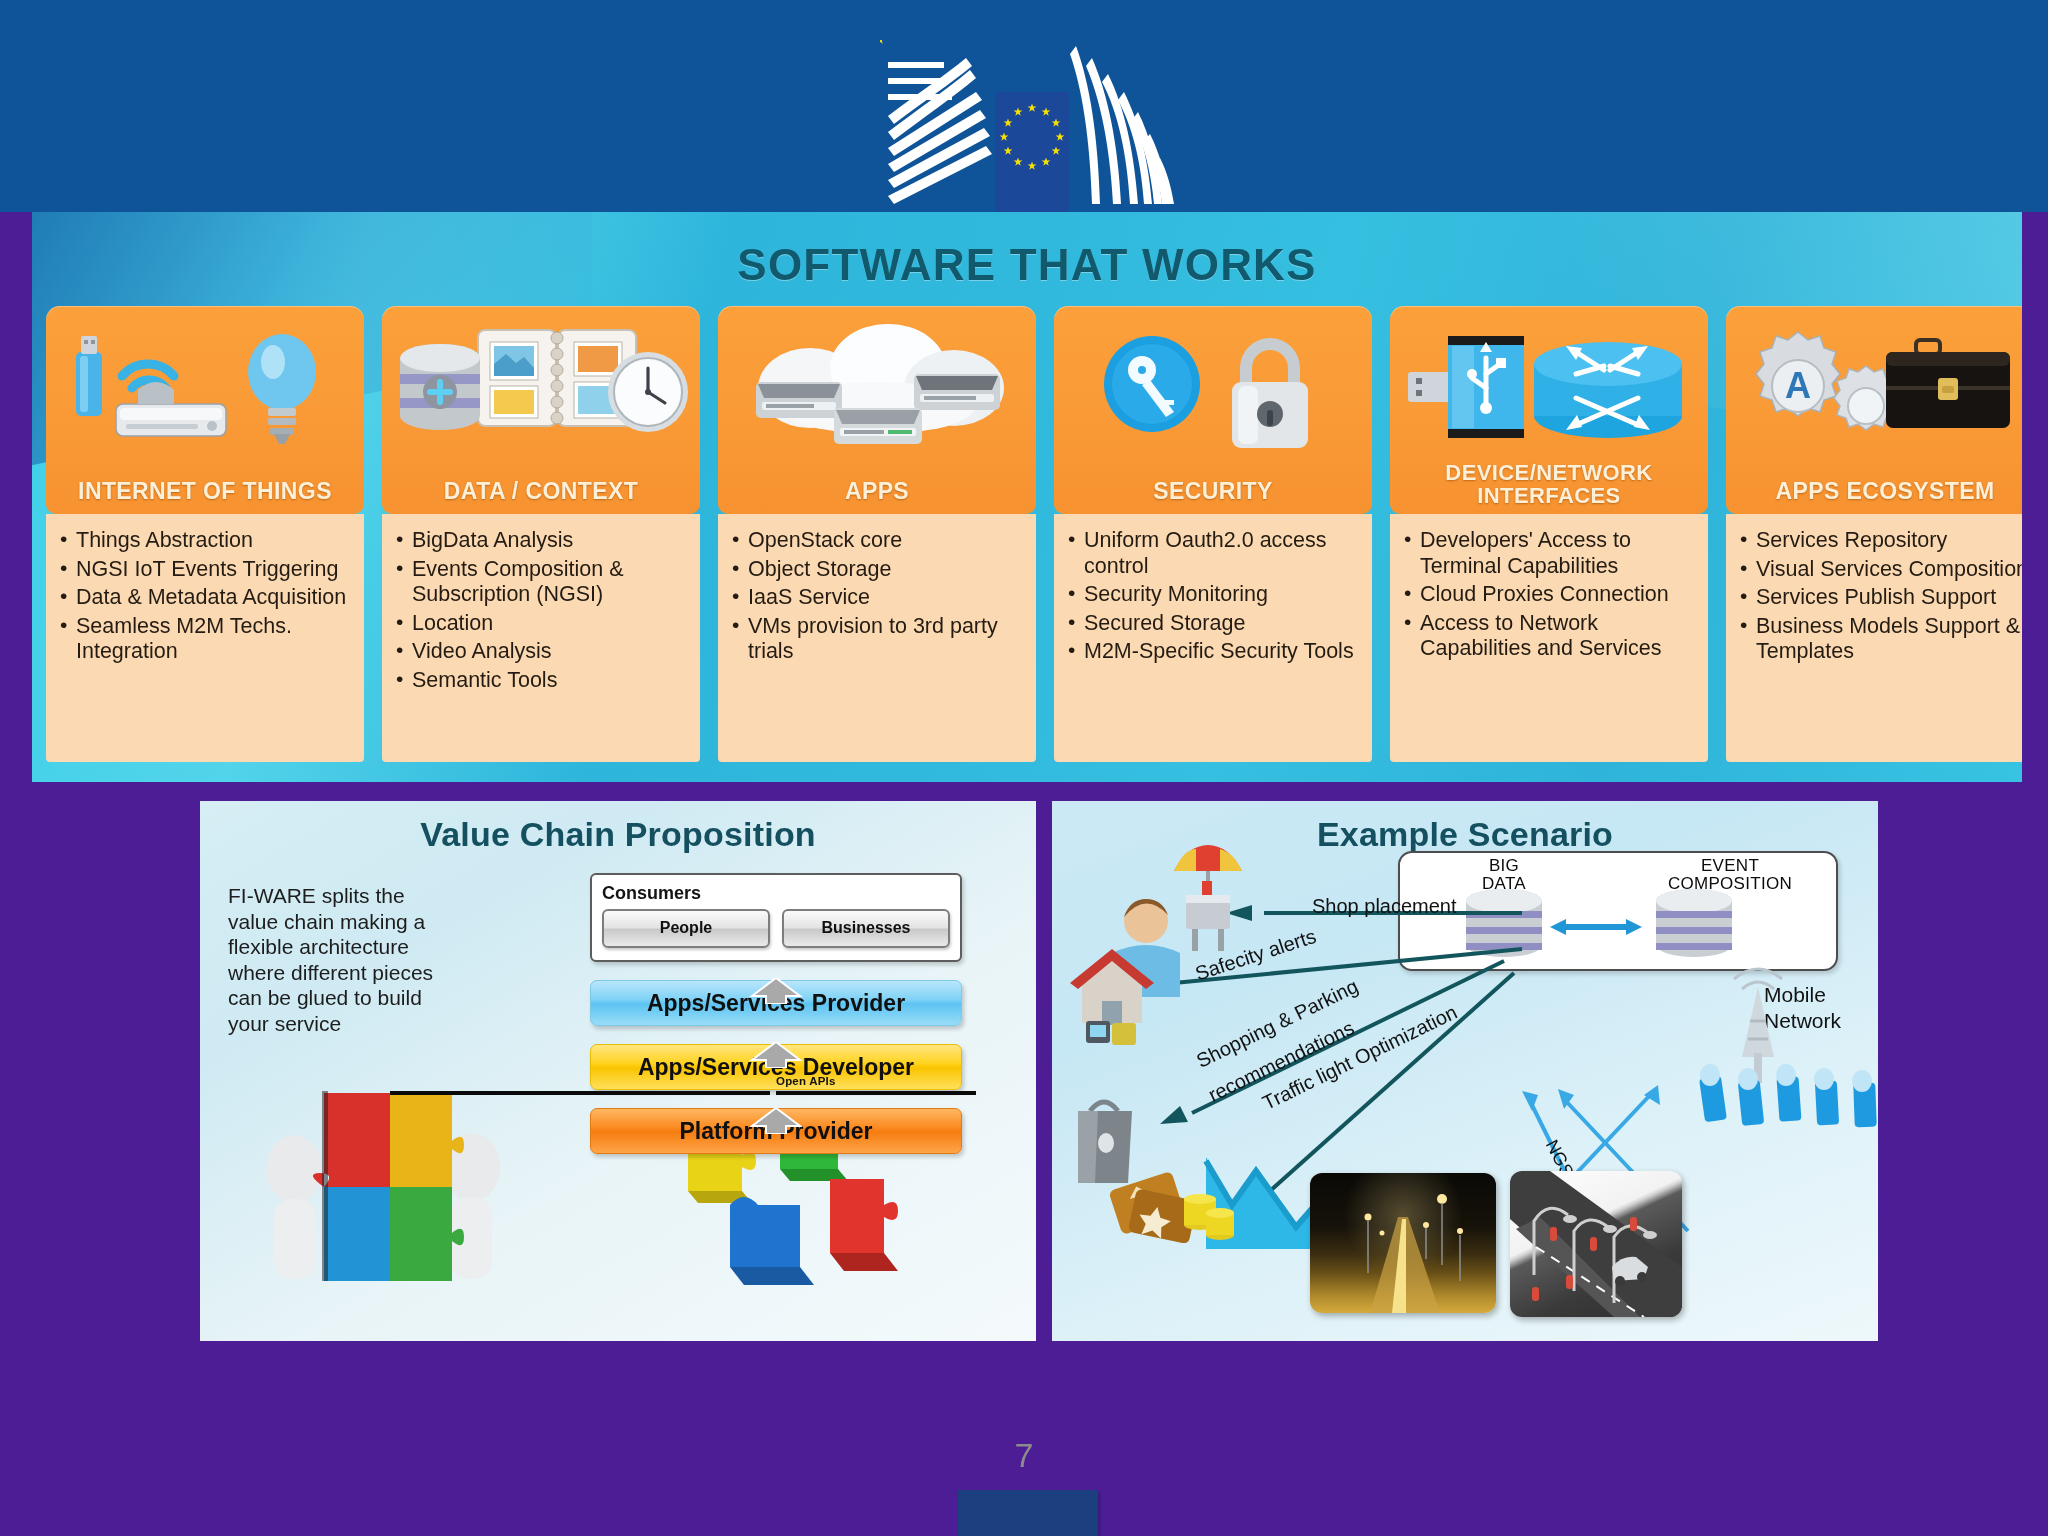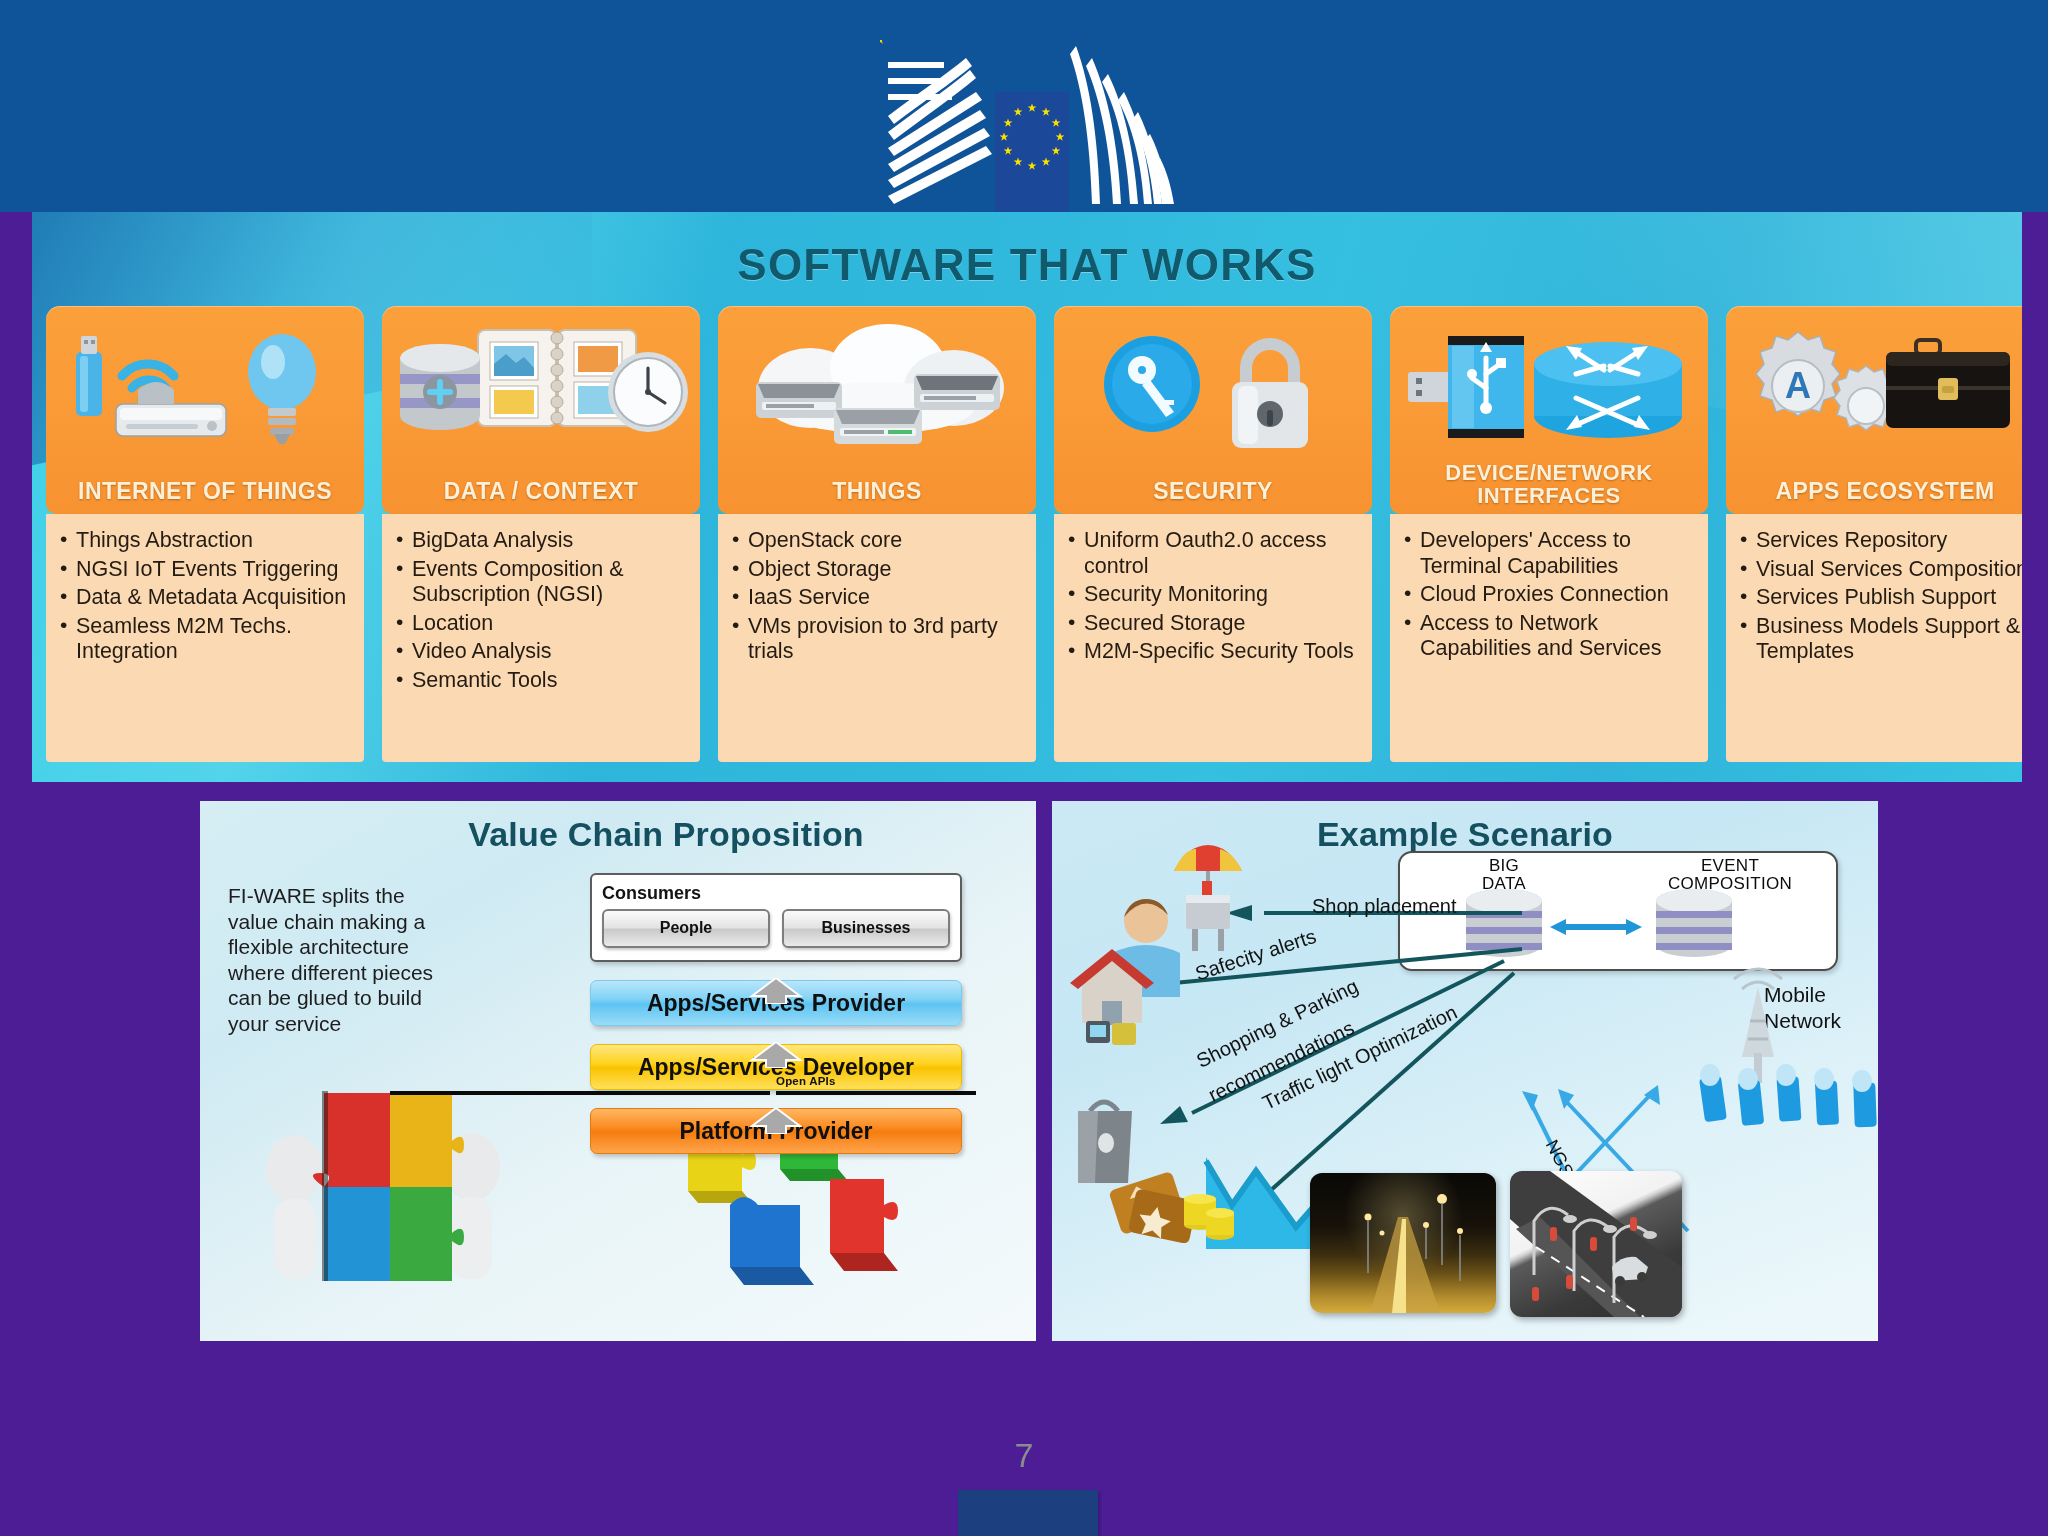--- a/index.html
+++ b/index.html
@@ -66,21 +66,20 @@
   }
   .card-body li::before {
     content: "\2022"; position: absolute; left: 2px; top: -1px; font-size: 21px; color: #241c12;
   }
 
   
   .vc-panel {
     position: absolute; left: 200px; top: 801px; width: 836px; height: 540px;
     background: linear-gradient(150deg,#d6eef4 0%, #cfeaf3 25%, #e8f4f7 58%, #f4fafc 100%);
     overflow: hidden;
-    padding-left: 48px;
   }
   .es-panel {
     position: absolute; left: 1052px; top: 801px; width: 826px; height: 540px;
     background: linear-gradient(160deg,#cbe9f5 0%, #c6e7f4 30%, #ddf1f8 65%, #eef8fb 100%);
     overflow: hidden;
   }
   .panel-title {
     position: absolute; top: 14px; width: 100%; text-align: center;
     font-size: 34px; font-weight: 800; color: #14505f; letter-spacing: .2px;
   }
@@ -338,21 +337,21 @@
               <rect x="206" y="84" width="52" height="4" fill="#9aa1a7"></rect>
             </g>
             <g>
               <rect x="116" y="96" width="88" height="36" rx="5" fill="#d5dadd"></rect>
               <path d="M118 98 l84 0 l-6 14 -72 0 Z" fill="#9aa0a6"></path>
               <rect x="122" y="116" width="76" height="8" rx="2" fill="#f1f4f6"></rect>
               <rect x="126" y="118" width="40" height="4" fill="#99a0a6"></rect>
               <rect x="170" y="118" width="24" height="4" fill="#4fb96e"></rect>
             </g>
           </svg>
-          <div class="card-label">THINGS</div>
+          <div class="card-label">APPS</div>
         </div>
         <div class="card-body">
           <ul>
             <li>OpenStack core</li>
             <li>Object Storage</li>
             <li>IaaS Service</li>
             <li>VMs provision to 3rd party trials</li>
           </ul>
         </div>
       </div>

